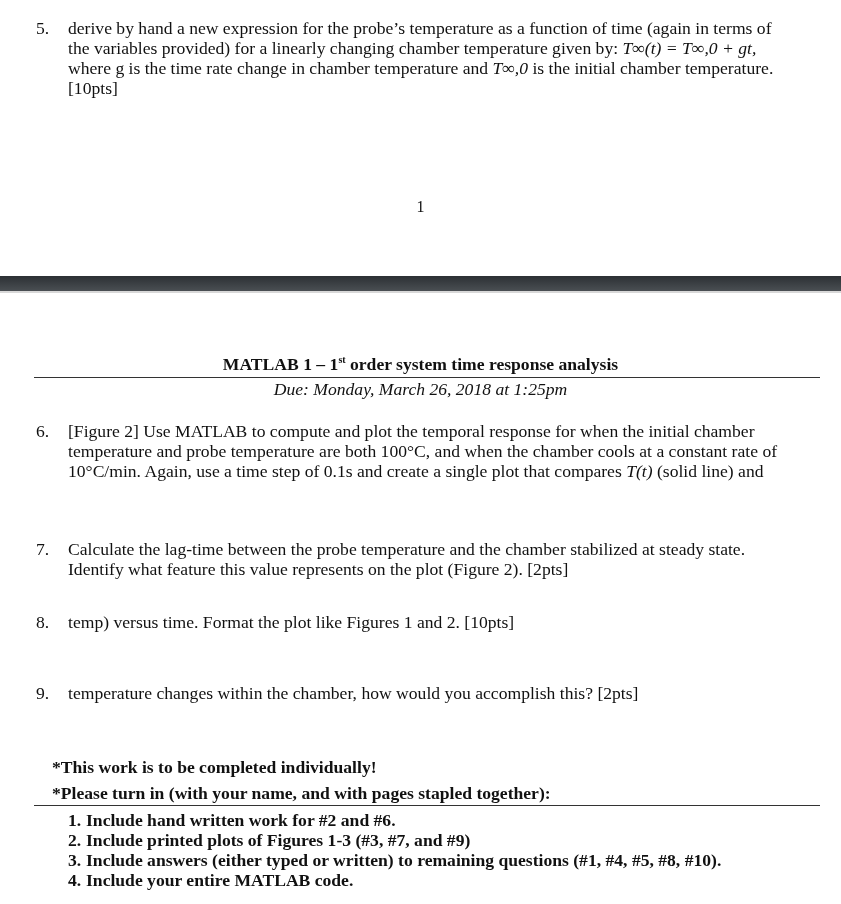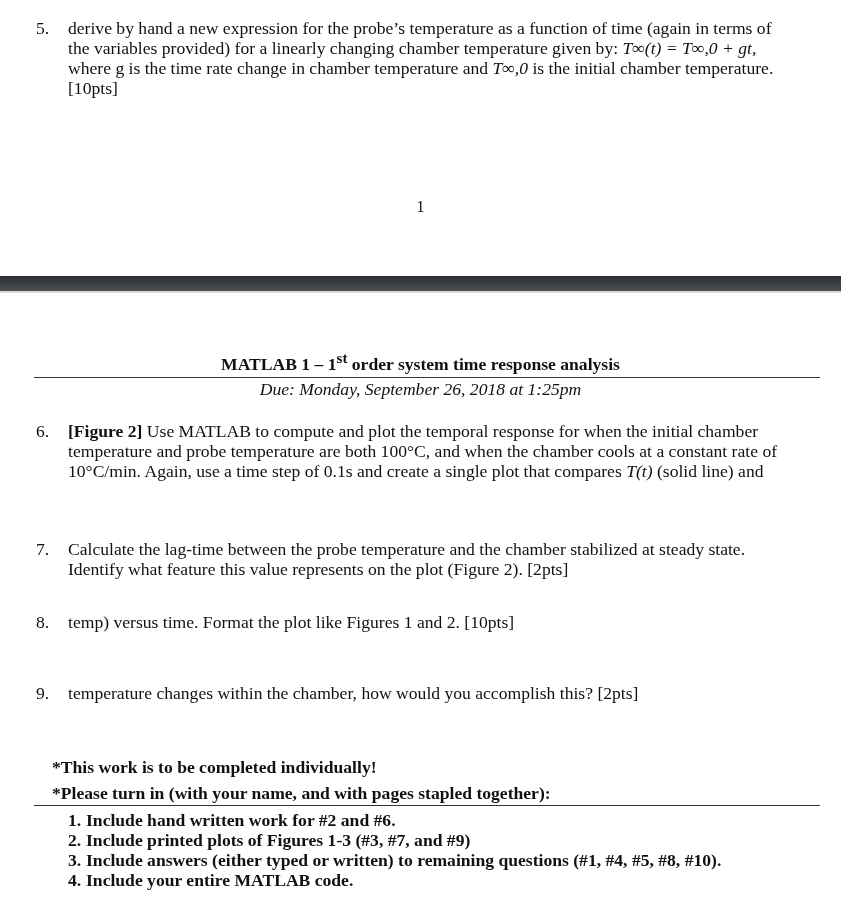--- a/index.html
+++ b/index.html
@@ -7,23 +7,23 @@
            font-family:"Liberation Serif", serif; color:#111; font-size:17.6px; line-height:20px; }
     .q { position:absolute; left:36px; width:790px; }
     .q .num { position:absolute; left:0; top:0; }
     .q .body { margin-left:32px; }
     .pagenum { position:absolute; top:197px; left:0; width:841px; text-align:center; font-size:16px; }
     .sep { position:absolute; top:276px; left:0; width:841px; height:15px;
            background:linear-gradient(#2c3034,#4a4f53); border-bottom:2px solid #d8d8d8; }
     .title { position:absolute; top:354px; left:0; width:841px; text-align:center; font-weight:bold; font-size:17.6px; }
     .rule { position:absolute; left:34px; width:786px; height:0; border-top:1.6px solid #333; }
     .due { position:absolute; top:379px; left:0; width:841px; text-align:center; font-style:italic; }
-    sup { font-size:15px; line-height:0; }
+    sup { font-size:10px; line-height:0; }
     i { font-style:italic; }
-    .bold { font-weight:bold; }
+    .bold { font-weight:normal; }
     .notes { position:absolute; left:52px; font-weight:bold; }
     .list { position:absolute; left:68px; font-weight:bold; }
     .list .li { position:relative; height:20px; }
     .list .li .n { position:absolute; left:0; }
     .list .li .t { position:absolute; left:18px; white-space:nowrap; }
   </style>
 </head>
 <body>
 
 <div class="q" style="top:18px;">
@@ -42,21 +42,21 @@
     <div>[10pts]</div>
   </div>
 </div>
 
 <div class="pagenum">1</div>
 
 <div class="sep"></div>
 
 <div class="title"><span>MATLAB 1 – 1</span><sup>st</sup><span> order system time response analysis</span></div>
 <div class="rule" style="top:377px;"></div>
-<div class="due">Due:  Monday, September 26, 2018 at 1:25pm</div>
+<div class="due">Due:  Monday, March 26, 2018 at 1:25pm</div>
 
 <div class="q" style="top:421px;">
   <span class="num">6.</span>
   <div class="body">
     <div><span class="bold">[Figure 2]</span><span> Use MATLAB to compute and plot the temporal response for when the initial chamber</span></div>
     <div>temperature and probe temperature are both 100°C, and when the chamber cools at a constant rate of</div>
     <div><span>10°C/min.  Again, use a time step of 0.1s and create a single plot that compares </span><i>T(t)</i><span> (solid line) and</span></div>
   </div>
 </div>
 

